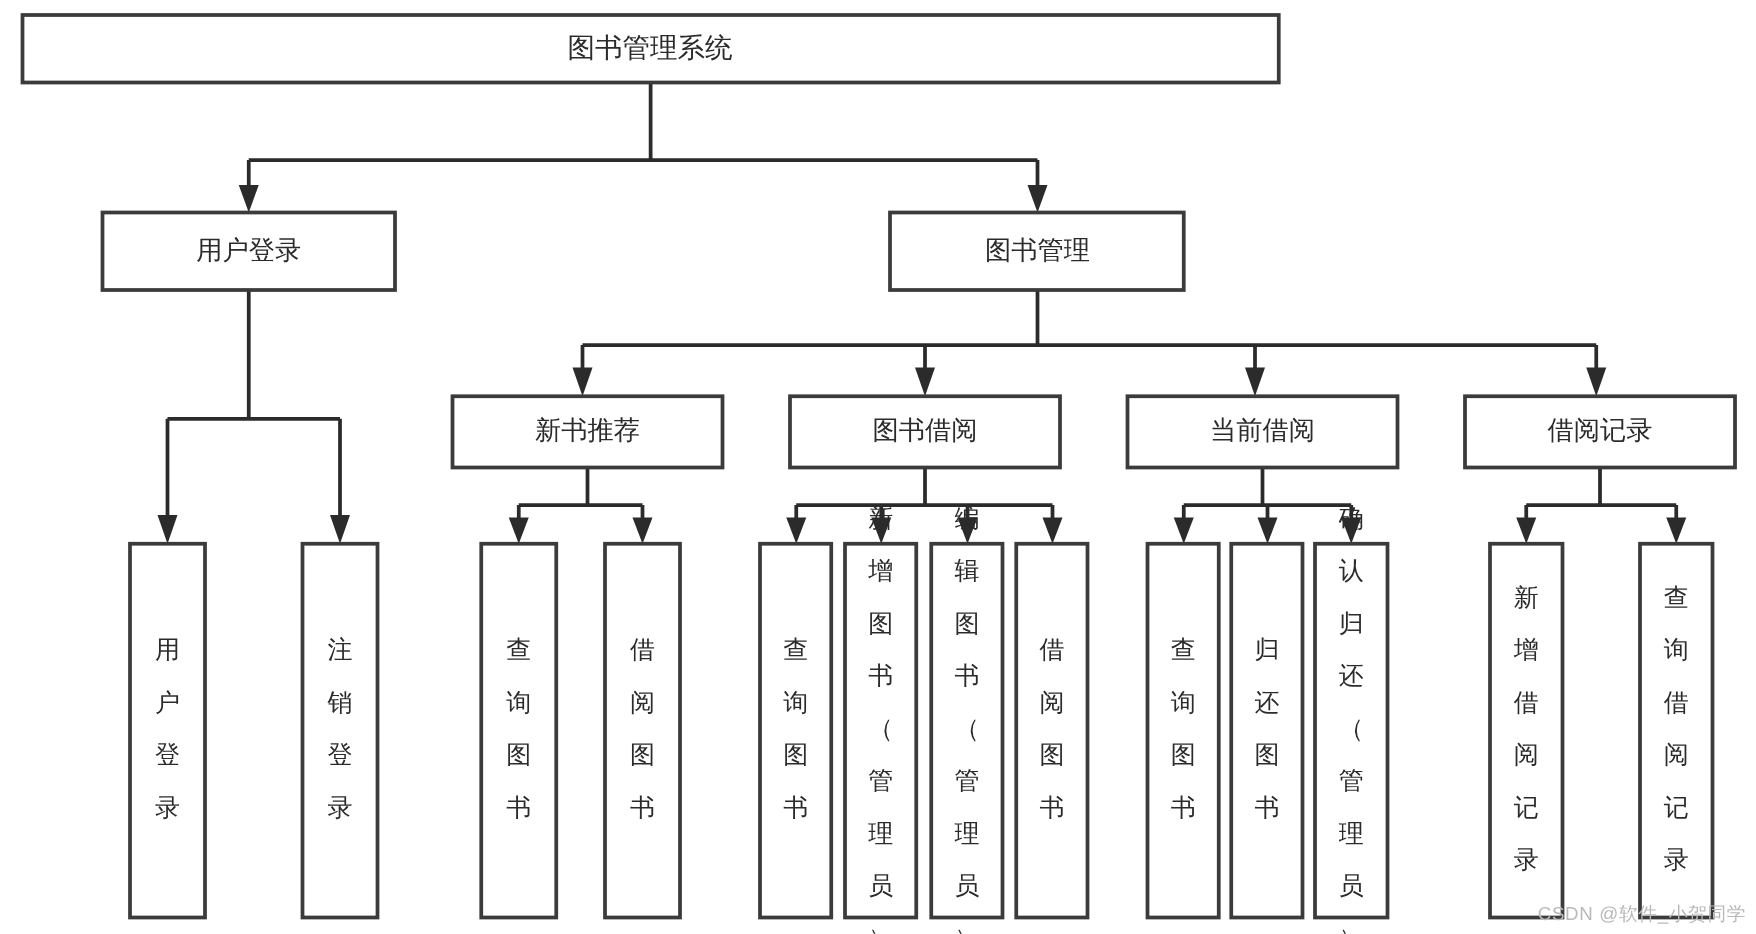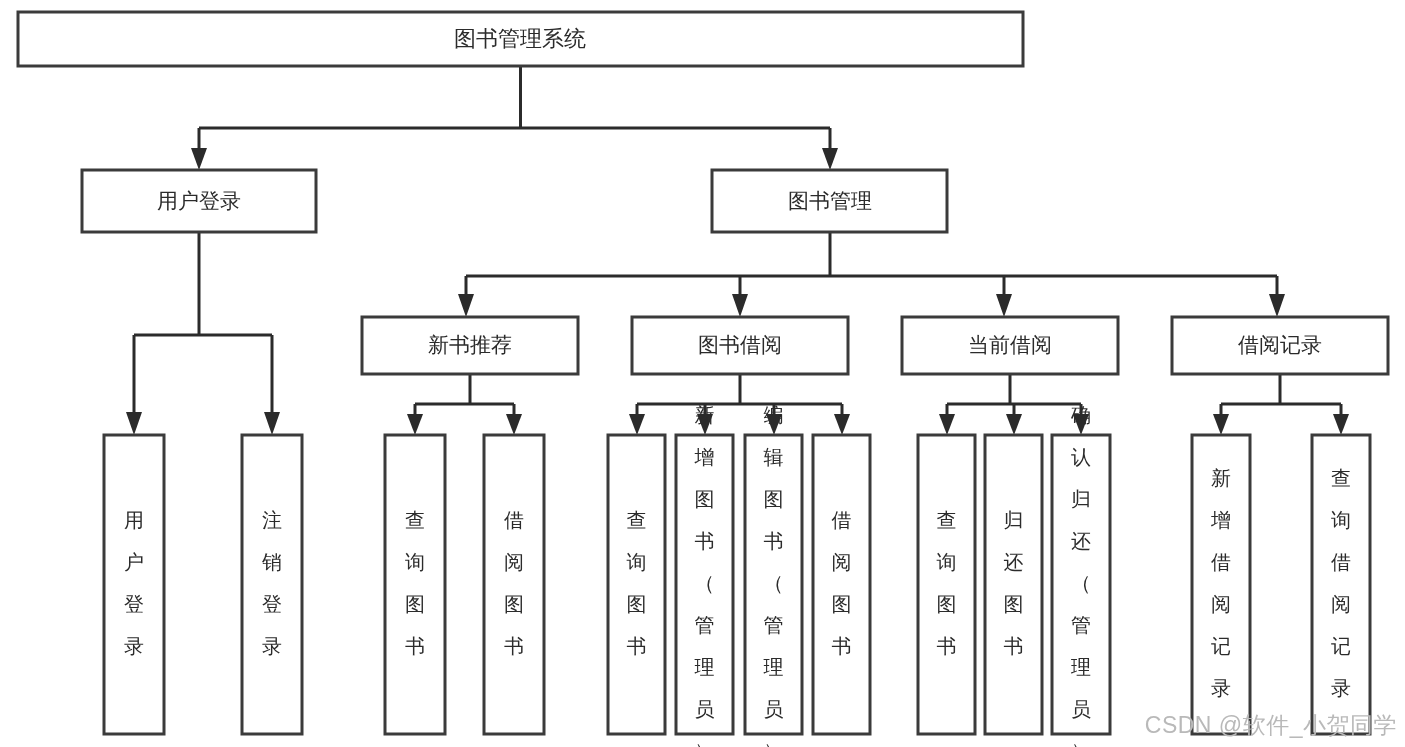--- a/index.html
+++ b/index.html
@@ -48,21 +48,21 @@
   }
   .arrow-head {
     fill: #2b2b2b;
     stroke: none;
   }
   .watermark {
     position: absolute;
     right: 8px;
     bottom: 6px;
     font-family: "Liberation Sans", "DejaVu Sans", sans-serif;
-    font-size: 23px;
+    font-size: 15px;
     color: #b9b9b9;
     letter-spacing: 0.5px;
     white-space: nowrap;
     pointer-events: none;
   }
 </style>
 </head>
 <body>
 
 <svg id="diagram" viewBox="0 0 1405 747">

